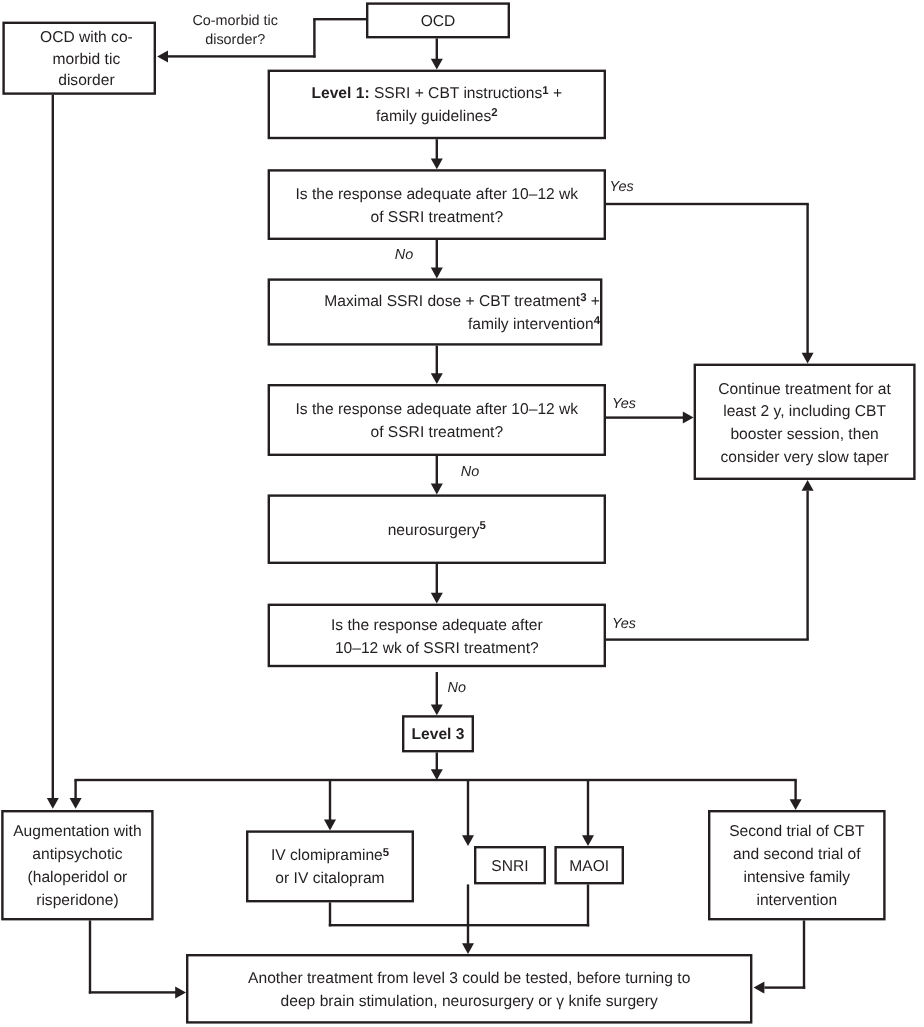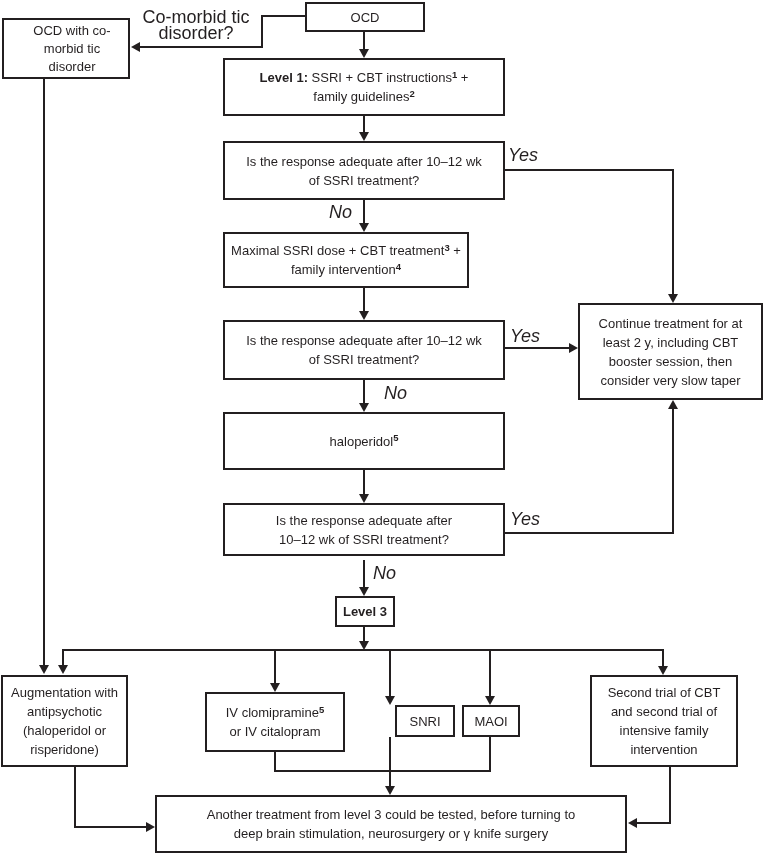--- a/index.html
+++ b/index.html
@@ -12,21 +12,21 @@
   .tight{line-height:18px;}
   b{font-weight:700;}
   sup.fn{font-weight:700;font-size:9.5px;line-height:0;vertical-align:super;position:relative;top:1px;}
   .vline{position:absolute;width:2px;background:#231f20;}
   .hline{position:absolute;height:2px;background:#231f20;}
   .arr{position:absolute;width:0;height:0;}
   .arr-down{border-left:5px solid transparent;border-right:5px solid transparent;border-top:9px solid #231f20;}
   .arr-up{border-left:5px solid transparent;border-right:5px solid transparent;border-bottom:9px solid #231f20;}
   .arr-left{border-top:5px solid transparent;border-bottom:5px solid transparent;border-right:9px solid #231f20;}
   .arr-right{border-top:5px solid transparent;border-bottom:5px solid transparent;border-left:9px solid #231f20;}
-  .lbl{position:absolute;font-size:18px;line-height:16px;}
+  .lbl{position:absolute;font-size:12px;line-height:16px;}
   .yn{font-style:italic;}
   .ctr{text-align:center;}
 </style>
 </head>
 <body>
 
 <div class="canvas">
 
   <div class="box" style="left:305px;top:2px;width:120px;height:30px;">
     <span class="bl">OCD</span>
@@ -41,32 +41,32 @@
   <div class="box" style="left:223px;top:58px;width:282px;height:58px;">
     <span class="bl"><b>Level 1:</b><span> SSRI + CBT instructions</span><sup class="fn">1</sup><span> +</span></span>
     <span class="bl"><span>family guidelines</span><sup class="fn">2</sup></span>
   </div>
 
   <div class="box" style="left:223px;top:141px;width:282px;height:59px;">
     <span class="bl">Is the response adequate after 10–12 wk</span>
     <span class="bl">of SSRI treatment?</span>
   </div>
 
-  <div class="box" style="left:223px;top:232px;width:246px;height:56px;">
+  <div class="box" style="left:223px;top:232px;width:279px;height:56px;align-items:flex-end;">
     <span class="bl"><span>Maximal SSRI dose + CBT treatment</span><sup class="fn">3</sup><span> +</span></span>
     <span class="bl"><span>family intervention</span><sup class="fn">4</sup></span>
   </div>
 
   <div class="box" style="left:223px;top:320px;width:282px;height:60px;">
     <span class="bl">Is the response adequate after 10–12 wk</span>
     <span class="bl">of SSRI treatment?</span>
   </div>
 
   <div class="box" style="left:223px;top:412px;width:282px;height:58px;">
-    <span class="bl"><span>haloperidol</span><sup class="fn">5</sup></span>
+    <span class="bl"><span>neurosurgery</span><sup class="fn">5</sup></span>
   </div>
 
   <div class="box" style="left:223px;top:503px;width:282px;height:53px;">
     <span class="bl">Is the response adequate after</span>
     <span class="bl">10–12 wk of SSRI treatment?</span>
   </div>
 
   <div class="box" style="left:335px;top:596px;width:60px;height:31px;font-weight:700;">
     <span class="bl">Level 3</span>
   </div>

